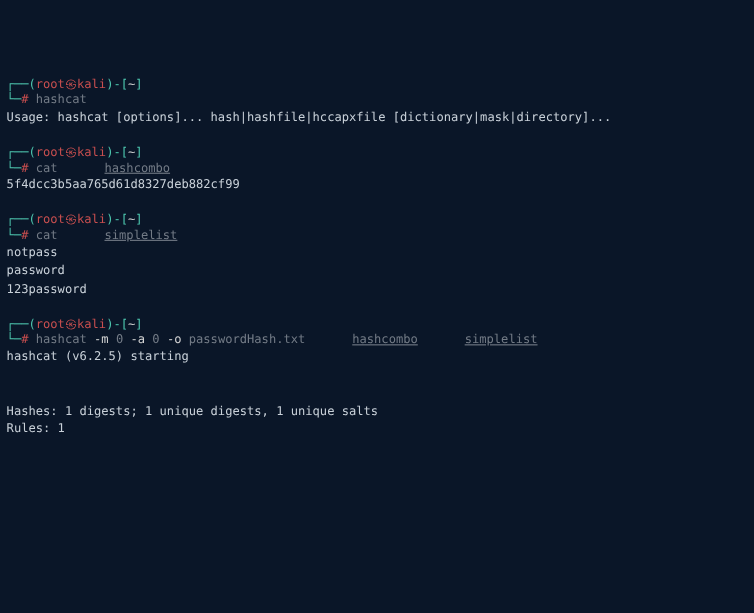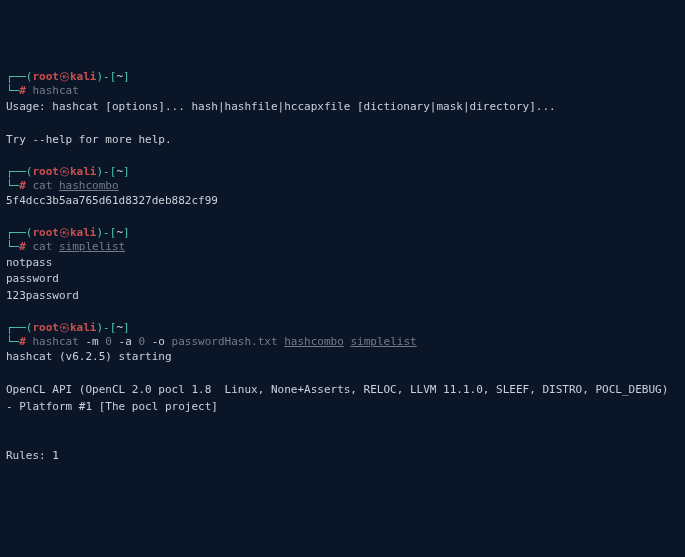--- a/index.html
+++ b/index.html
@@ -11,38 +11,36 @@
       line-height: 1.5;
       padding: 4px 6px;
       width: 685px;
       height: 557px;
       overflow: hidden;
       white-space: pre-wrap;
     }
     .prompt-line { line-height: 1.3; }
     .cyan { color: #4ec9b0; }
     .red { color: #c94f4f; }
-    .red-bold { color: #c94f4f; font-weight: bold; }
+    .red-bold { color: #c94f4f; font-weight: normal; }
     .gray { color: #737b86; }
     .white { color: #d4d4d4; }
-    .underline { text-decoration: underline; }
+    .underline { text-decoration: underline; margin-left: 36px; }
   </style>
 </head>
 <body>
 
 
 
 <div><div class="prompt-line"><span class="cyan">┌──(</span><span class="red-bold">root</span><span class="red">㉿</span><span class="red-bold">kali</span><span class="cyan">)-[</span><span class="white">~</span><span class="cyan">]</span></div><div class="prompt-line"><span class="cyan">└─</span><span class="red-bold">#</span> <span class="gray">hashcat</span></div><div>Usage: hashcat [options]... hash|hashfile|hccapxfile [dictionary|mask|directory]...</div>
-<div>Try --help for more help.</div>
 <div class="prompt-line"><span class="cyan">┌──(</span><span class="red-bold">root</span><span class="red">㉿</span><span class="red-bold">kali</span><span class="cyan">)-[</span><span class="white">~</span><span class="cyan">]</span></div><div class="prompt-line"><span class="cyan">└─</span><span class="red-bold">#</span> <span class="gray">cat </span><span class="gray underline">hashcombo</span></div><div>5f4dcc3b5aa765d61d8327deb882cf99</div>
 <div class="prompt-line"><span class="cyan">┌──(</span><span class="red-bold">root</span><span class="red">㉿</span><span class="red-bold">kali</span><span class="cyan">)-[</span><span class="white">~</span><span class="cyan">]</span></div><div class="prompt-line"><span class="cyan">└─</span><span class="red-bold">#</span> <span class="gray">cat </span><span class="gray underline">simplelist</span></div><div>notpass</div><div>password</div><div>123password</div>
 <div class="prompt-line"><span class="cyan">┌──(</span><span class="red-bold">root</span><span class="red">㉿</span><span class="red-bold">kali</span><span class="cyan">)-[</span><span class="white">~</span><span class="cyan">]</span></div><div class="prompt-line"><span class="cyan">└─</span><span class="red-bold">#</span> <span class="gray">hashcat </span><span class="white">-m</span><span class="gray"> 0 </span><span class="white">-a</span><span class="gray"> 0 </span><span class="white">-o</span><span class="gray"> passwordHash.txt </span><span class="gray underline">hashcombo</span><span> </span><span class="gray underline">simplelist</span></div><div>hashcat (v6.2.5) starting</div>
-<div>OpenCL API (OpenCL 2.0 pocl 1.8  Linux, None+Asserts, RELOC, LLVM 11.1.0, SLEEF, DISTRO, POCL_DEBUG) - Platform #1 [The pocl project]</div>
 
-<div>Rules: 1</div>
+<div>Hashes: 1 digests; 1 unique digests, 1 unique salts</div><div>Rules: 1</div>
 
 
 
 
 
 </div>
 
 
 
 

